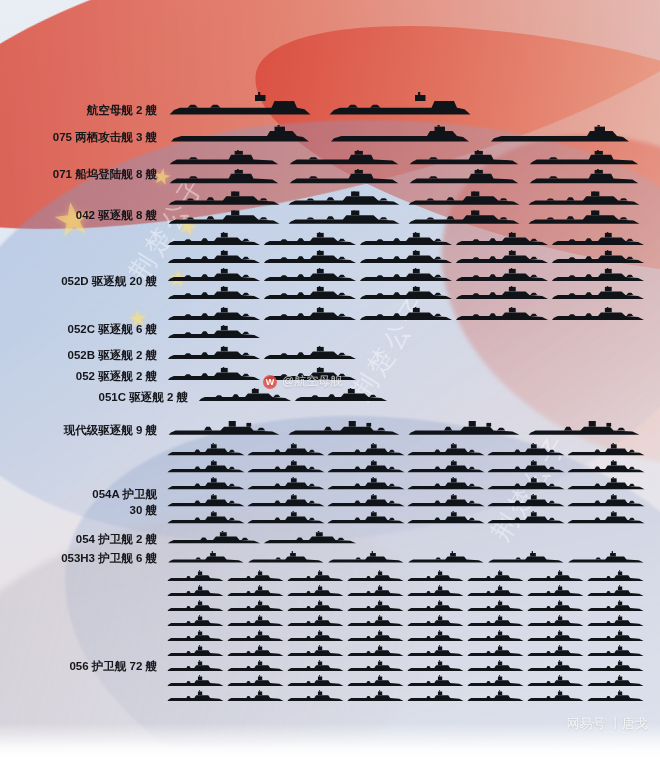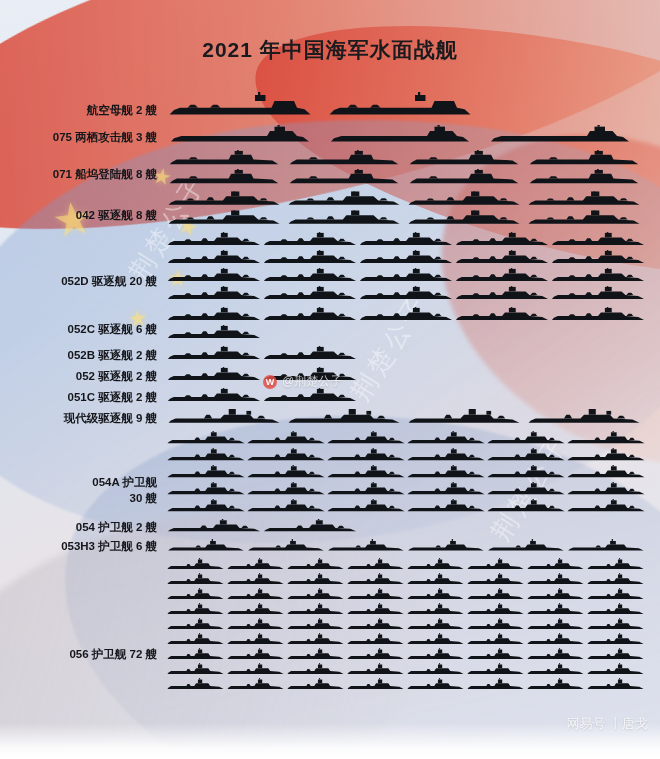--- a/index.html
+++ b/index.html
@@ -202,21 +202,20 @@
     <div class="star s2">★</div>
     <div class="star s3">★</div>
     <div class="star s4">★</div>
     <div class="star s5">★</div>
   </div>
 
   <div class="wm-diag wm-d1">荆楚公子</div>
   <div class="wm-diag wm-d2">荆楚公子</div>
   <div class="wm-diag wm-d3">荆楚公子</div>
 
-  <div class="title">2021 年中国海军水面战舰</div>
 
   <div id="rows">
       <div class="row" style="margin-bottom: 3px;">
         <div class="row-label" style="padding-top: 7px;">航空母舰  2 艘</div>
         <div class="row-icons">
           <span class="ship" style="width: 160px; height: 30px;">
             <svg width="150" height="30" viewBox="0 0 200 40" preserveAspectRatio="none" fill="#101418">
         <path d="M6 30 L194 30 L186 23 L176 21 L172 12 L146 12 L142 21 L20 21 L12 24 Z"></path>
         <path d="M120 12 L120 4 L134 4 L134 12 Z"></path>
         <path d="M124 4 L124 0 L127 0 L127 4 Z"></path>
@@ -728,21 +727,21 @@
         <path d="M6 29 L194 29 L182 22 L156 20 L148 12 L106 12 L100 20 L18 20 L10 24 Z"></path>
         <path d="M114 12 L114 2 L128 2 L128 12 Z"></path>
         <path d="M118 2 L118 -3 L121 -3 L121 2 Z"></path>
         <path d="M74 20 L78 14 L84 14 L88 20 Z"></path>
         <path d="M40 20 L44 16 L50 16 L54 20 Z"></path>
         <path d="M158 20 L162 15 L168 15 L172 20 Z"></path>
             </svg>
           </span>
         </div>
       </div>
-      <div class="row" style="margin-bottom: 3px;">
+      <div class="row" style="margin-bottom: 15px; padding-left: 31px;">
         <div class="row-label" style="padding-top: 1px;">051C 驱逐舰  2 艘</div>
         <div class="row-icons">
           <span class="ship" style="width: 96px; height: 18px;">
             <svg width="98" height="18" viewBox="0 0 200 40" preserveAspectRatio="none" fill="#101418">
         <path d="M6 29 L194 29 L182 22 L156 20 L148 12 L106 12 L100 20 L18 20 L10 24 Z"></path>
         <path d="M114 12 L114 2 L128 2 L128 12 Z"></path>
         <path d="M118 2 L118 -3 L121 -3 L121 2 Z"></path>
         <path d="M74 20 L78 14 L84 14 L88 20 Z"></path>
         <path d="M40 20 L44 16 L50 16 L54 20 Z"></path>
         <path d="M158 20 L162 15 L168 15 L172 20 Z"></path>
@@ -1735,21 +1734,21 @@
         <path d="M112 4 L112 -1 L115 -1 L115 4 Z"></path>
         <path d="M70 21 L74 16 L80 16 L84 21 Z"></path>
             </svg>
           </span>
         </div>
       </div>
     </div>
 
   <div class="wm wm-center">
     <span class="wm-badge">W</span>
-    <span>@荆楚公子</span>
+    <span>@航空母舰</span>
   </div>
 
   <div class="wm wm-br">
     <span>网易号 丨唐戈</span>
   </div>
 
   <div class="bottom-fade"></div>
 </div>
 
 </body></html>

